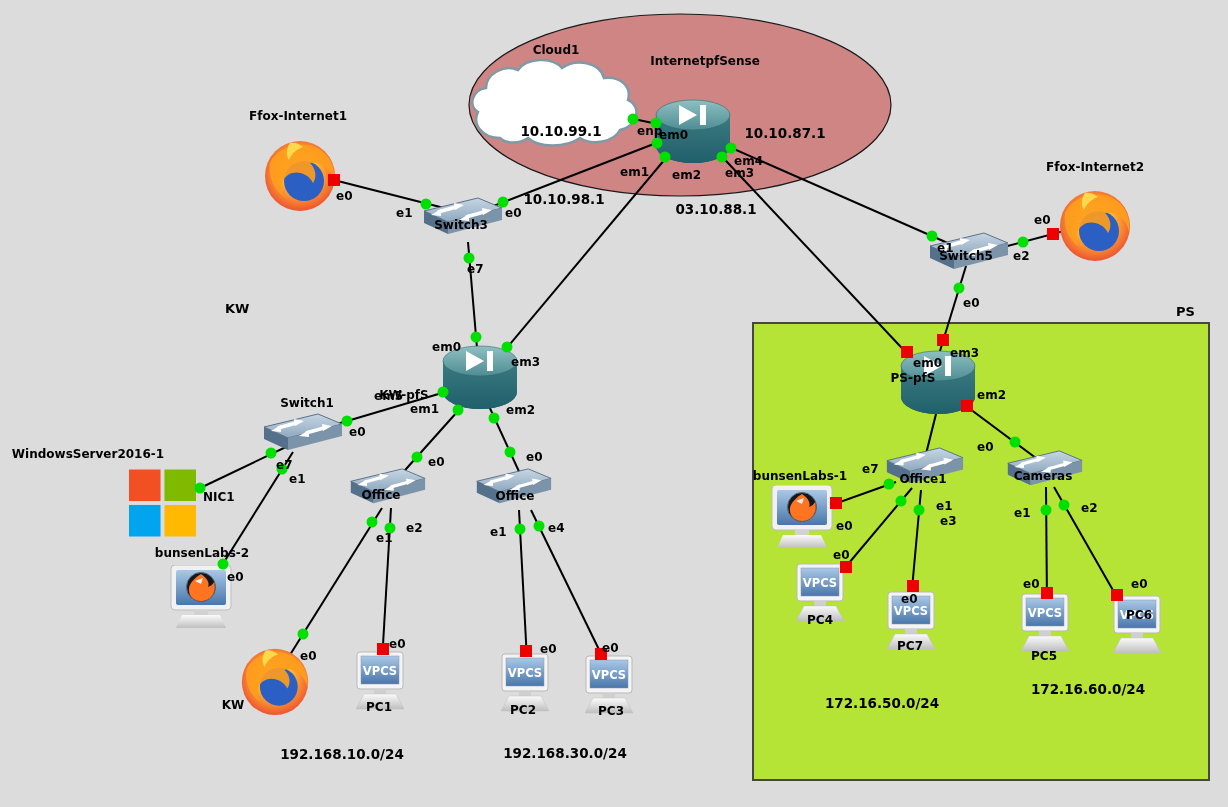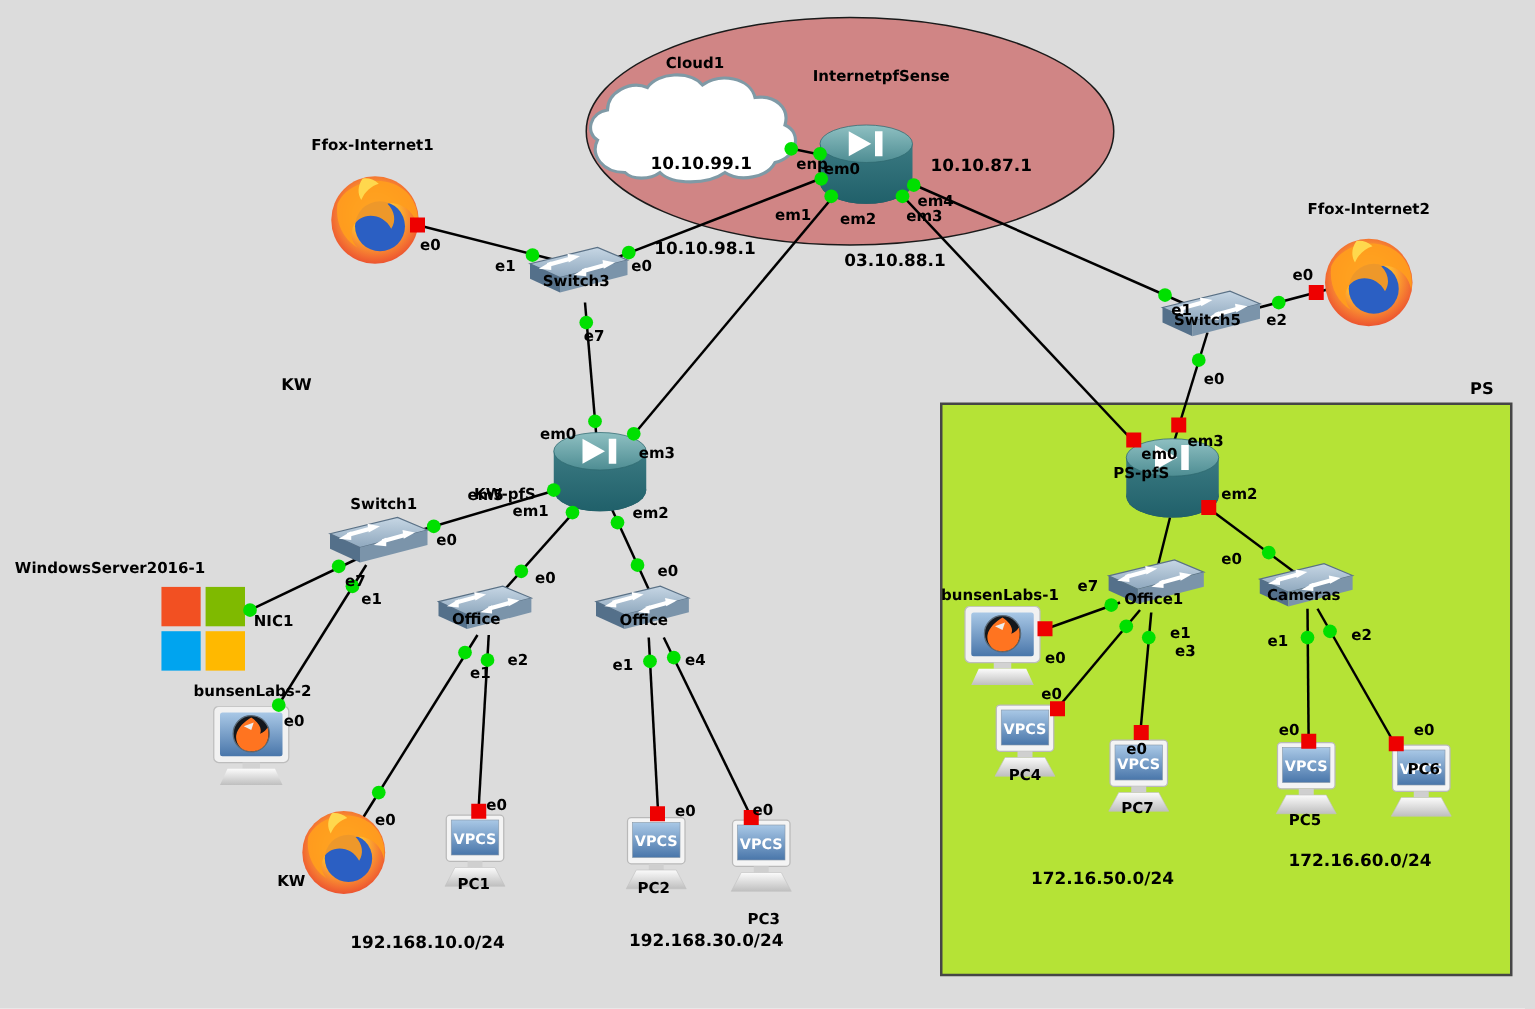--- a/index.html
+++ b/index.html
@@ -429,21 +429,21 @@
   <div class="n" style="left:381px;top:489px">Office</div>
   <div class="n" style="left:515px;top:490px">Office</div>
   <div class="n" style="left:923px;top:473px">Office1</div>
   <div class="n" style="left:1043px;top:470px">Cameras</div>
   <div class="n" style="left:88px;top:448px">WindowsServer2016-1</div>
   <div class="n" style="left:202px;top:547px">bunsenLabs-2</div>
   <div class="n" style="left:800px;top:470px">bunsenLabs-1</div>
   <div class="n" style="left:233px;top:699px">KW</div>
   <div class="n" style="left:379px;top:701px">PC1</div>
   <div class="n" style="left:523px;top:704px">PC2</div>
-  <div class="n" style="left:611px;top:729px">PC3</div>
+  <div class="n" style="left:611px;top:705px">PC3</div>
   <div class="n" style="left:820px;top:614px">PC4</div>
   <div class="n" style="left:910px;top:640px">PC7</div>
   <div class="n" style="left:1044px;top:650px">PC5</div>
   <div class="n" style="left:1139px;top:609px">PC6</div>
 
   <div class="p" style="left:637px;top:125px">enp</div>
   <div class="p" style="left:659px;top:129px">em0</div>
   <div class="p" style="left:620px;top:166px">em1</div>
   <div class="p" style="left:505px;top:207px">e0</div>
   <div class="p" style="left:672px;top:169px">em2</div>

